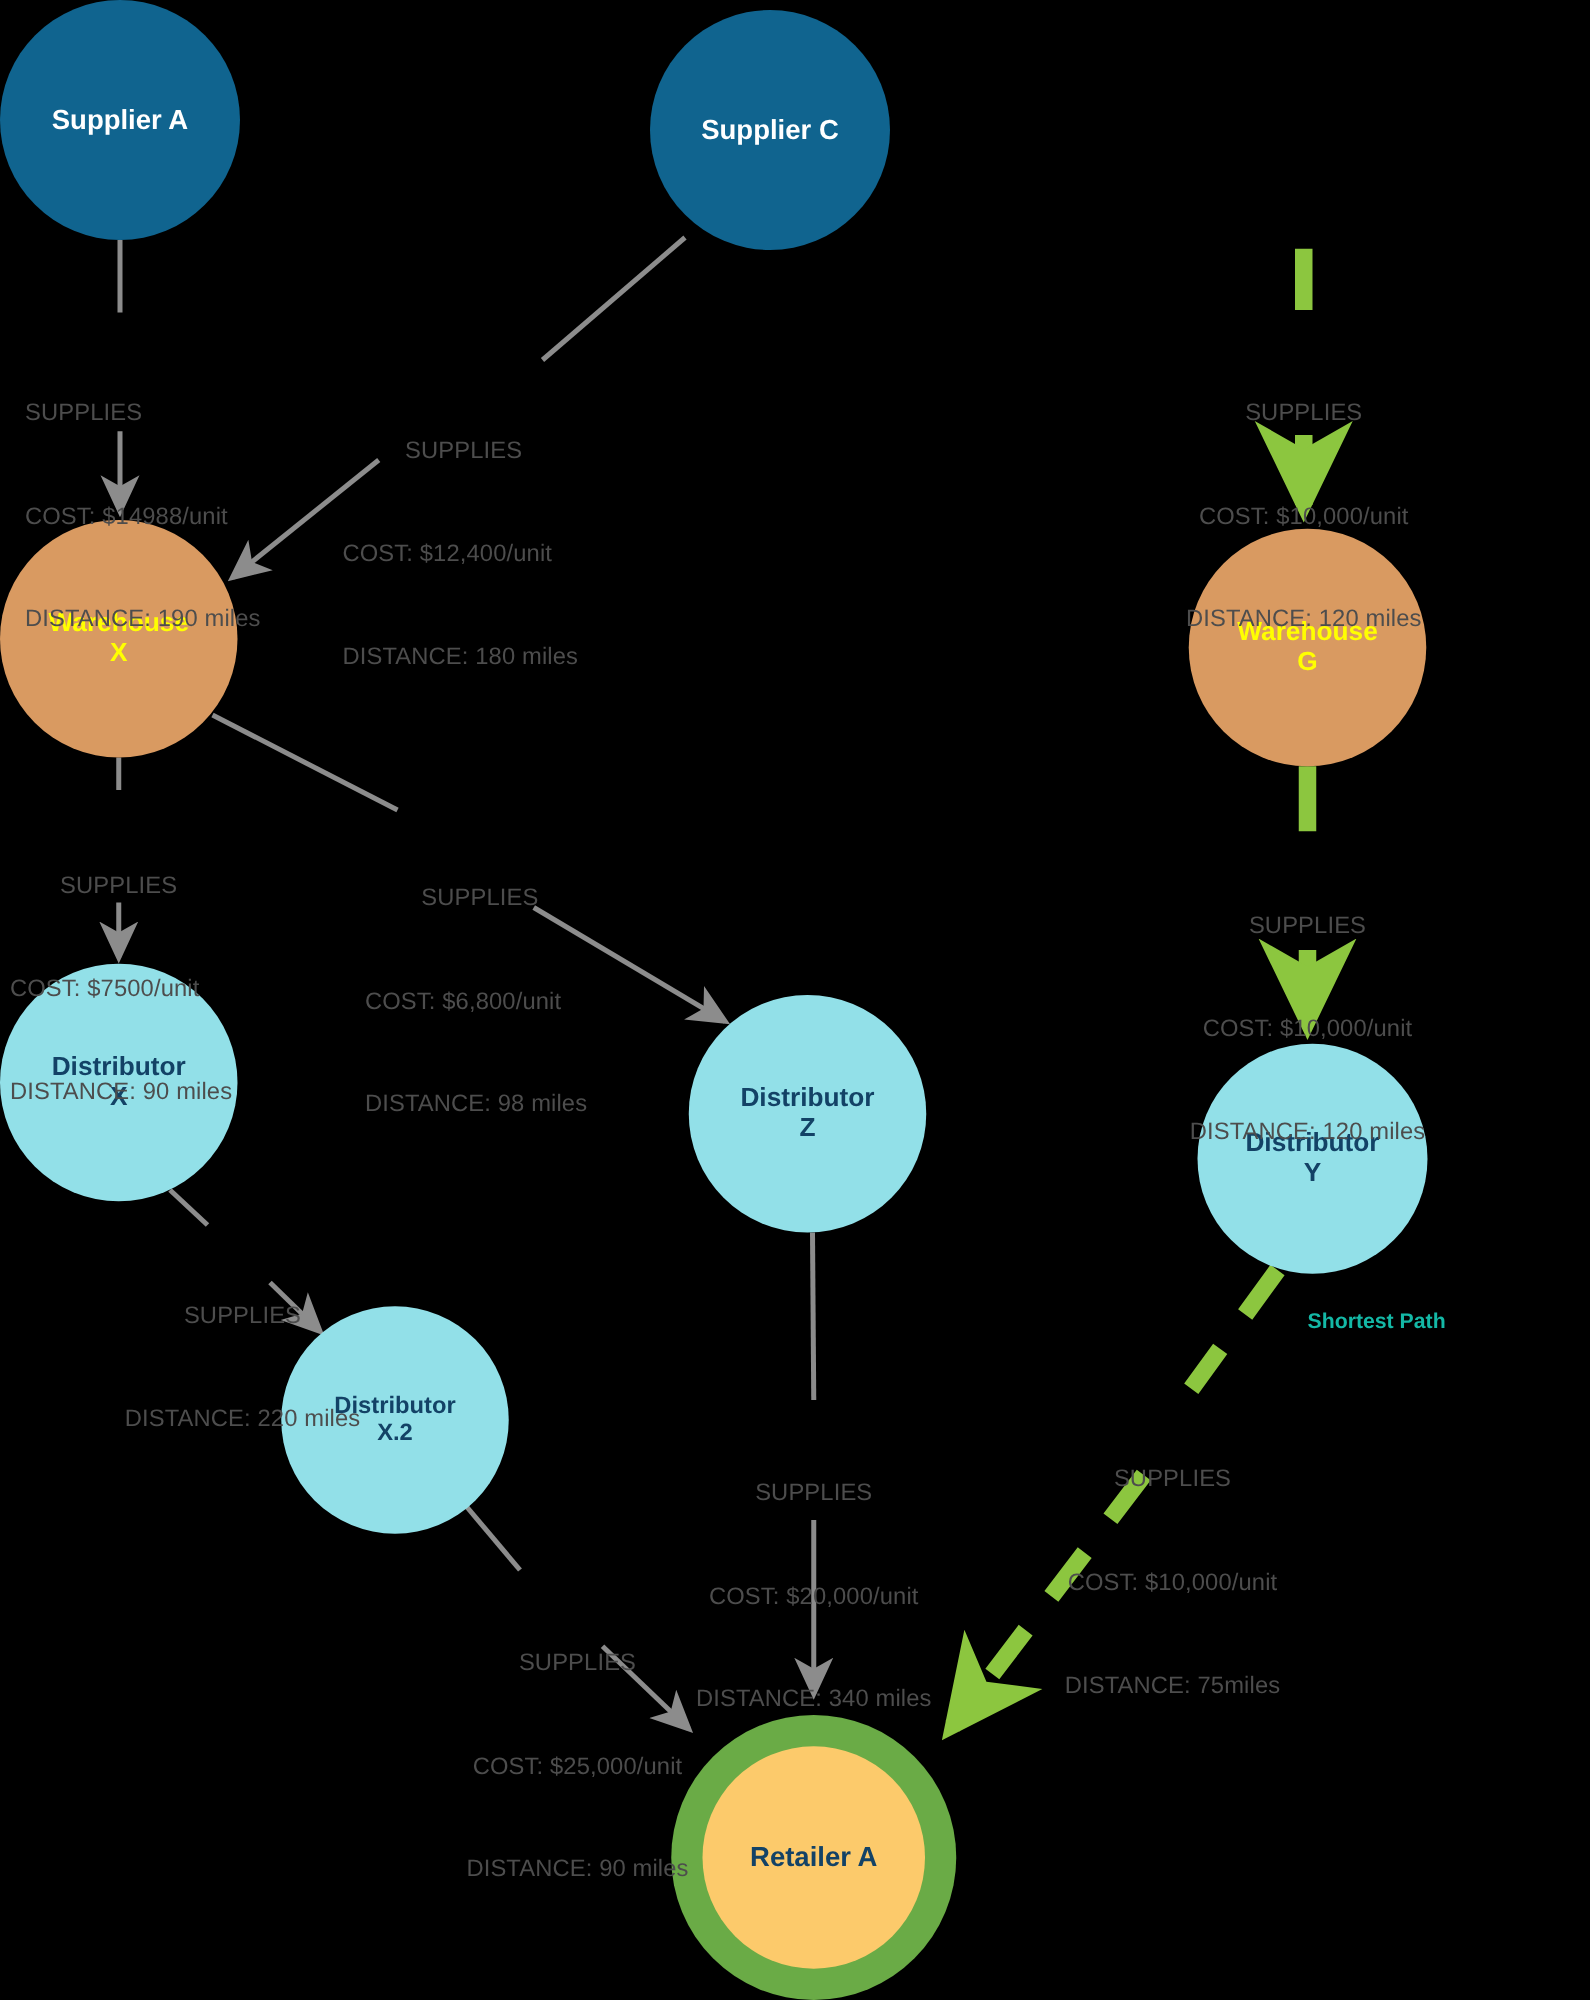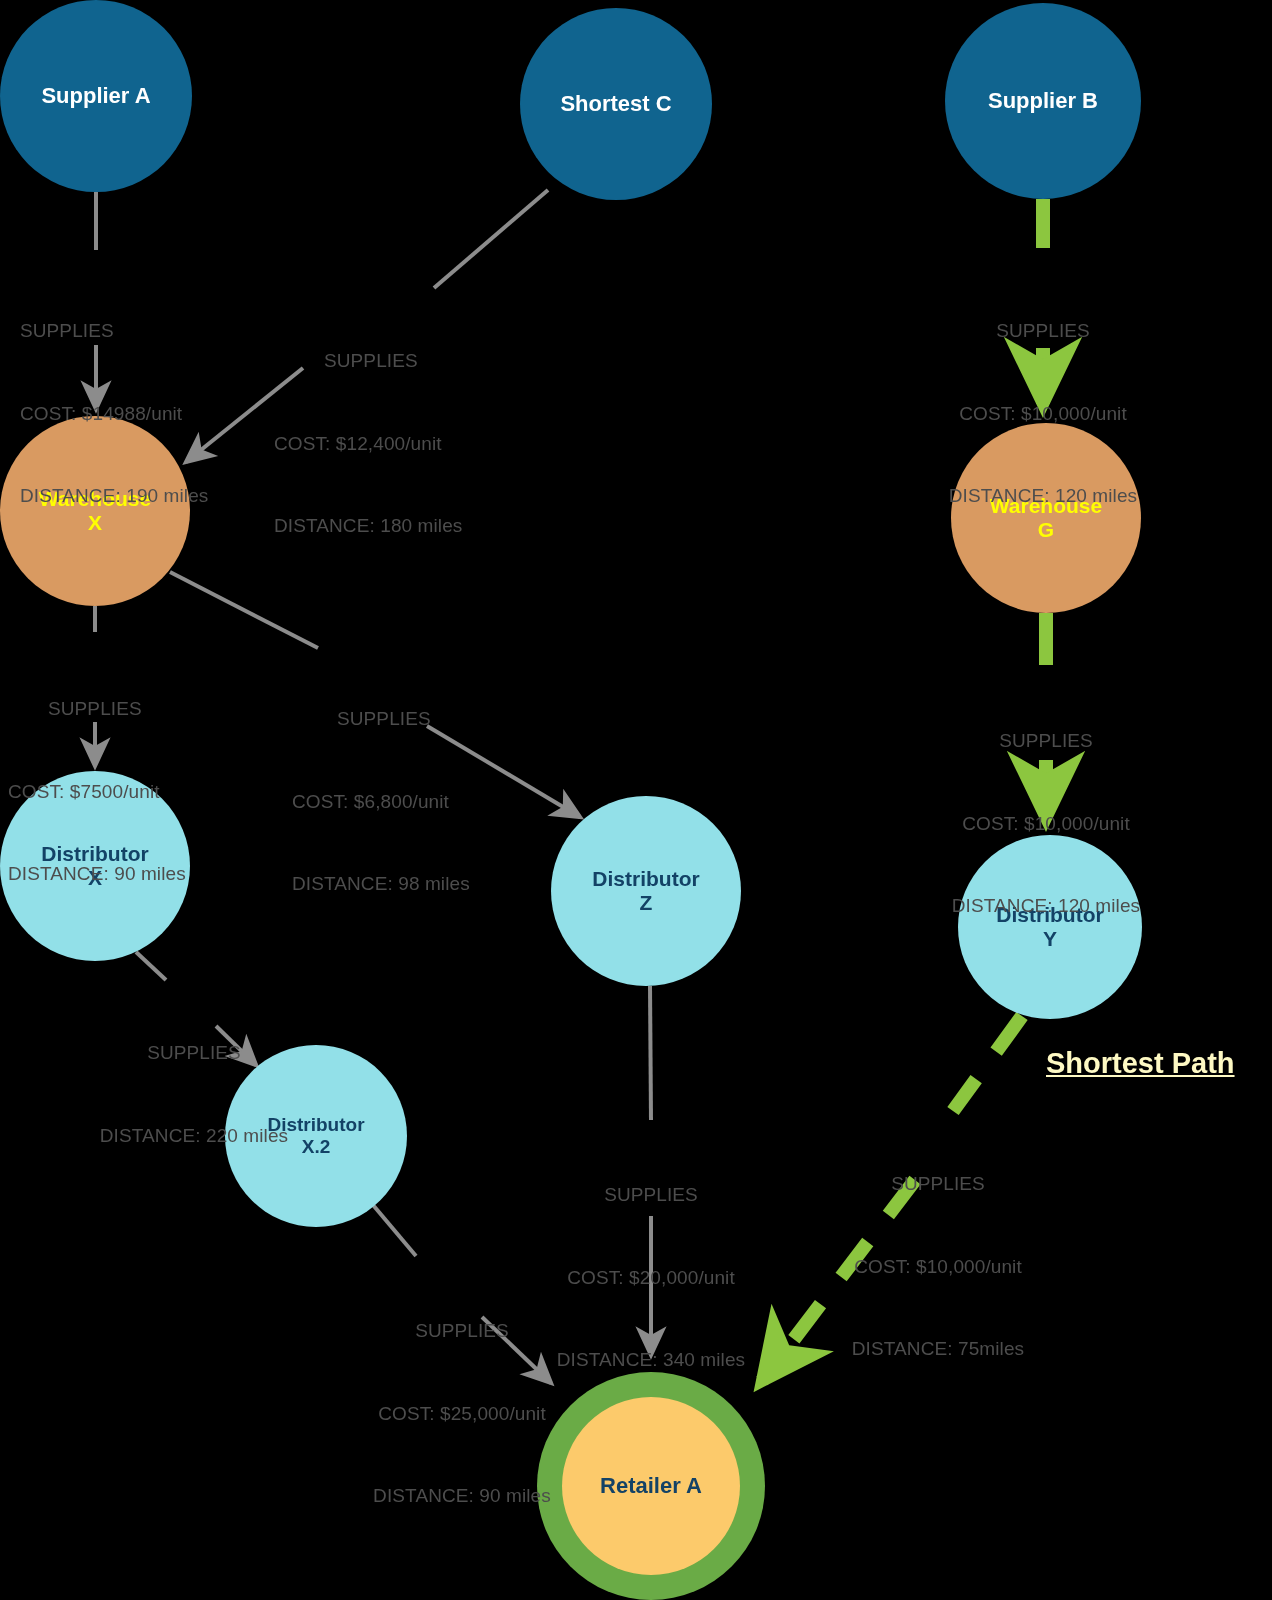--- a/index.html
+++ b/index.html
@@ -74,25 +74,24 @@
     color: #4d4d4d;
     font-size: 19px;
     line-height: 1.45;
     white-space: pre;
     letter-spacing: 0.1px;
   }
   .edge-label.center { text-align: center; }
   .edge-label.left { text-align: left; }
   .legend-label {
     position: absolute;
-    color: #fef9c3;
-    font-weight: bold;
-    font-size: 29px;
+    color: #14b8a6;
+    font-weight: bold;
+    font-size: 17px;
     white-space: nowrap;
-    text-decoration: underline;
   }
 </style>
 </head>
 <body>
 
 <div id="canvas">
 
   <svg id="graph-svg" viewBox="0 0 1272 1600" xmlns="http://www.w3.org/2000/svg">
     <defs>
       <marker id="arrow-gray" markerWidth="9" markerHeight="9" refX="7.2" refY="4.5" orient="auto" markerUnits="strokeWidth">
@@ -132,26 +131,23 @@
 
     <line x1="1022" y1="1016" x2="953" y2="1111" stroke="#8cc63f" stroke-width="14" stroke-dasharray="44 34"></line>
     <line x1="915" y1="1180" x2="762" y2="1381" stroke="#8cc63f" stroke-width="14" stroke-dasharray="44 34" marker-end="url(#arrow-green)"></line>
   </svg>
 
   <div class="node node-supplier" style="left:0px; top:0px; width:192px; height:192px; font-size:22px;">
     <span class="node-label">Supplier A</span>
   </div>
 
   <div class="node node-supplier" style="left:520px; top:8px; width:192px; height:192px; font-size:22px;">
-    <span class="node-label">Shortest C</span>
-  </div>
-
-  <div class="node node-supplier" style="left:945px; top:3px; width:196px; height:196px; font-size:22px;">
-    <span class="node-label">Supplier B</span>
-  </div>
+    <span class="node-label">Supplier C</span>
+  </div>
+
 
   <div class="node node-warehouse" style="left:0px; top:416px; width:190px; height:190px; font-size:21px;">
     <span class="node-label">Warehouse
 X</span>
   </div>
 
   <div class="node node-warehouse" style="left:951px; top:423px; width:190px; height:190px; font-size:21px;">
     <span class="node-label">Warehouse
 G</span>
   </div>

